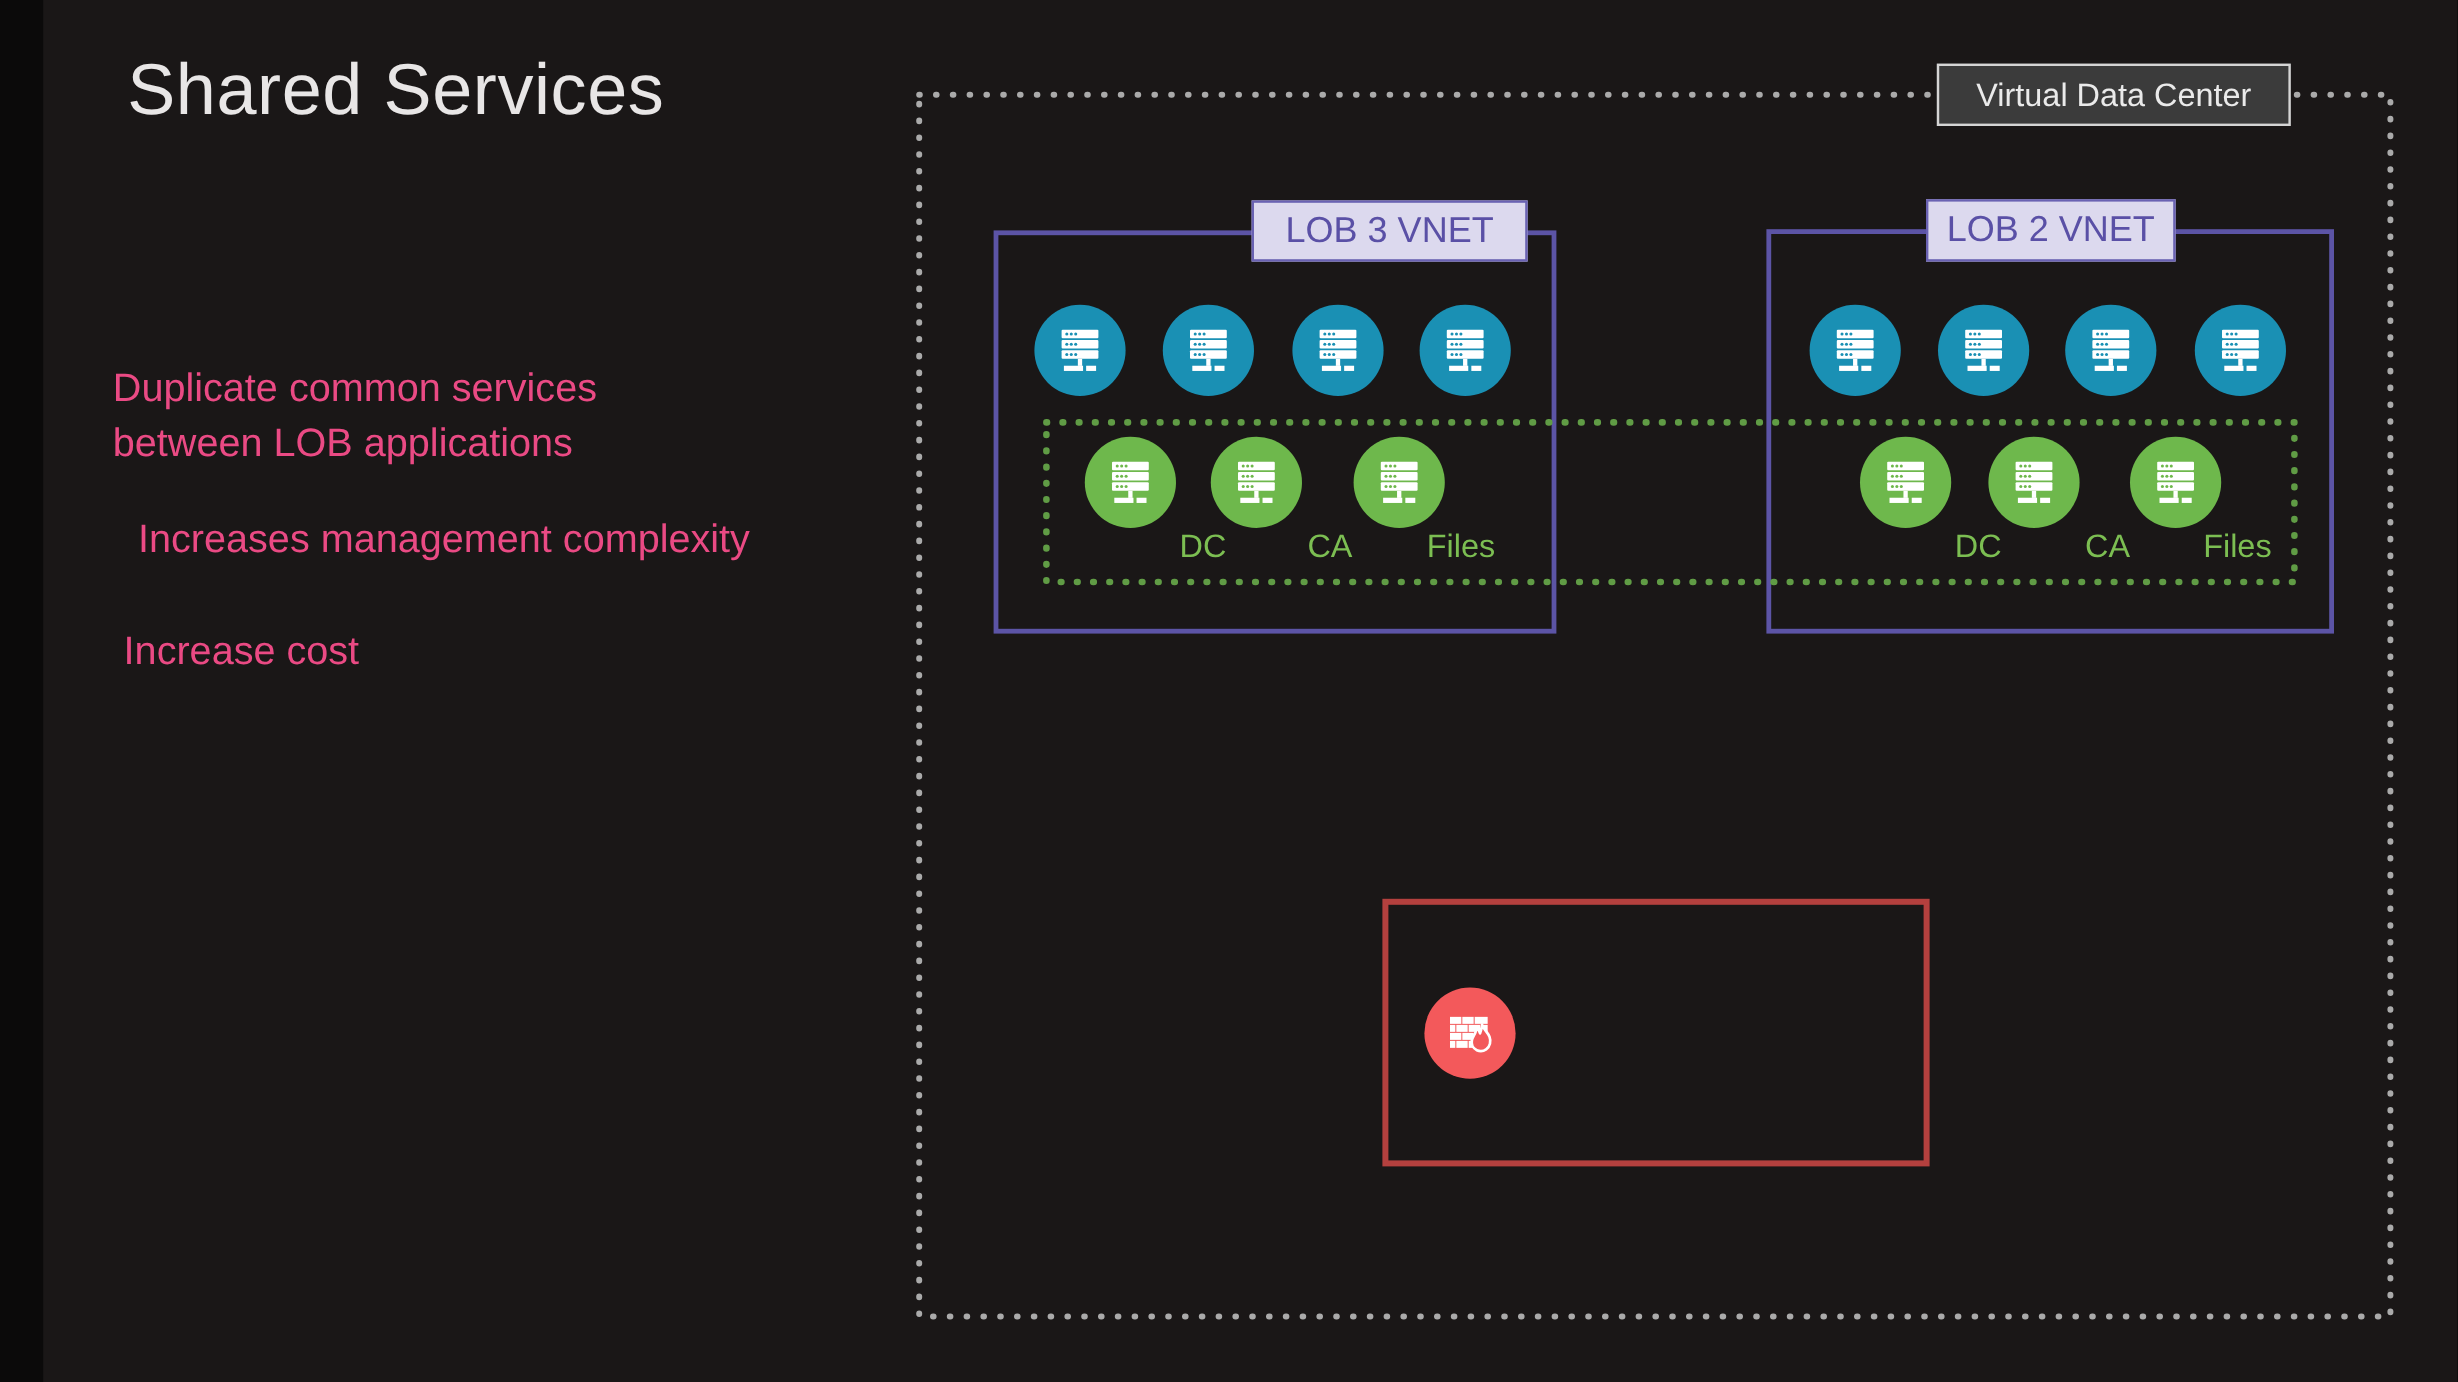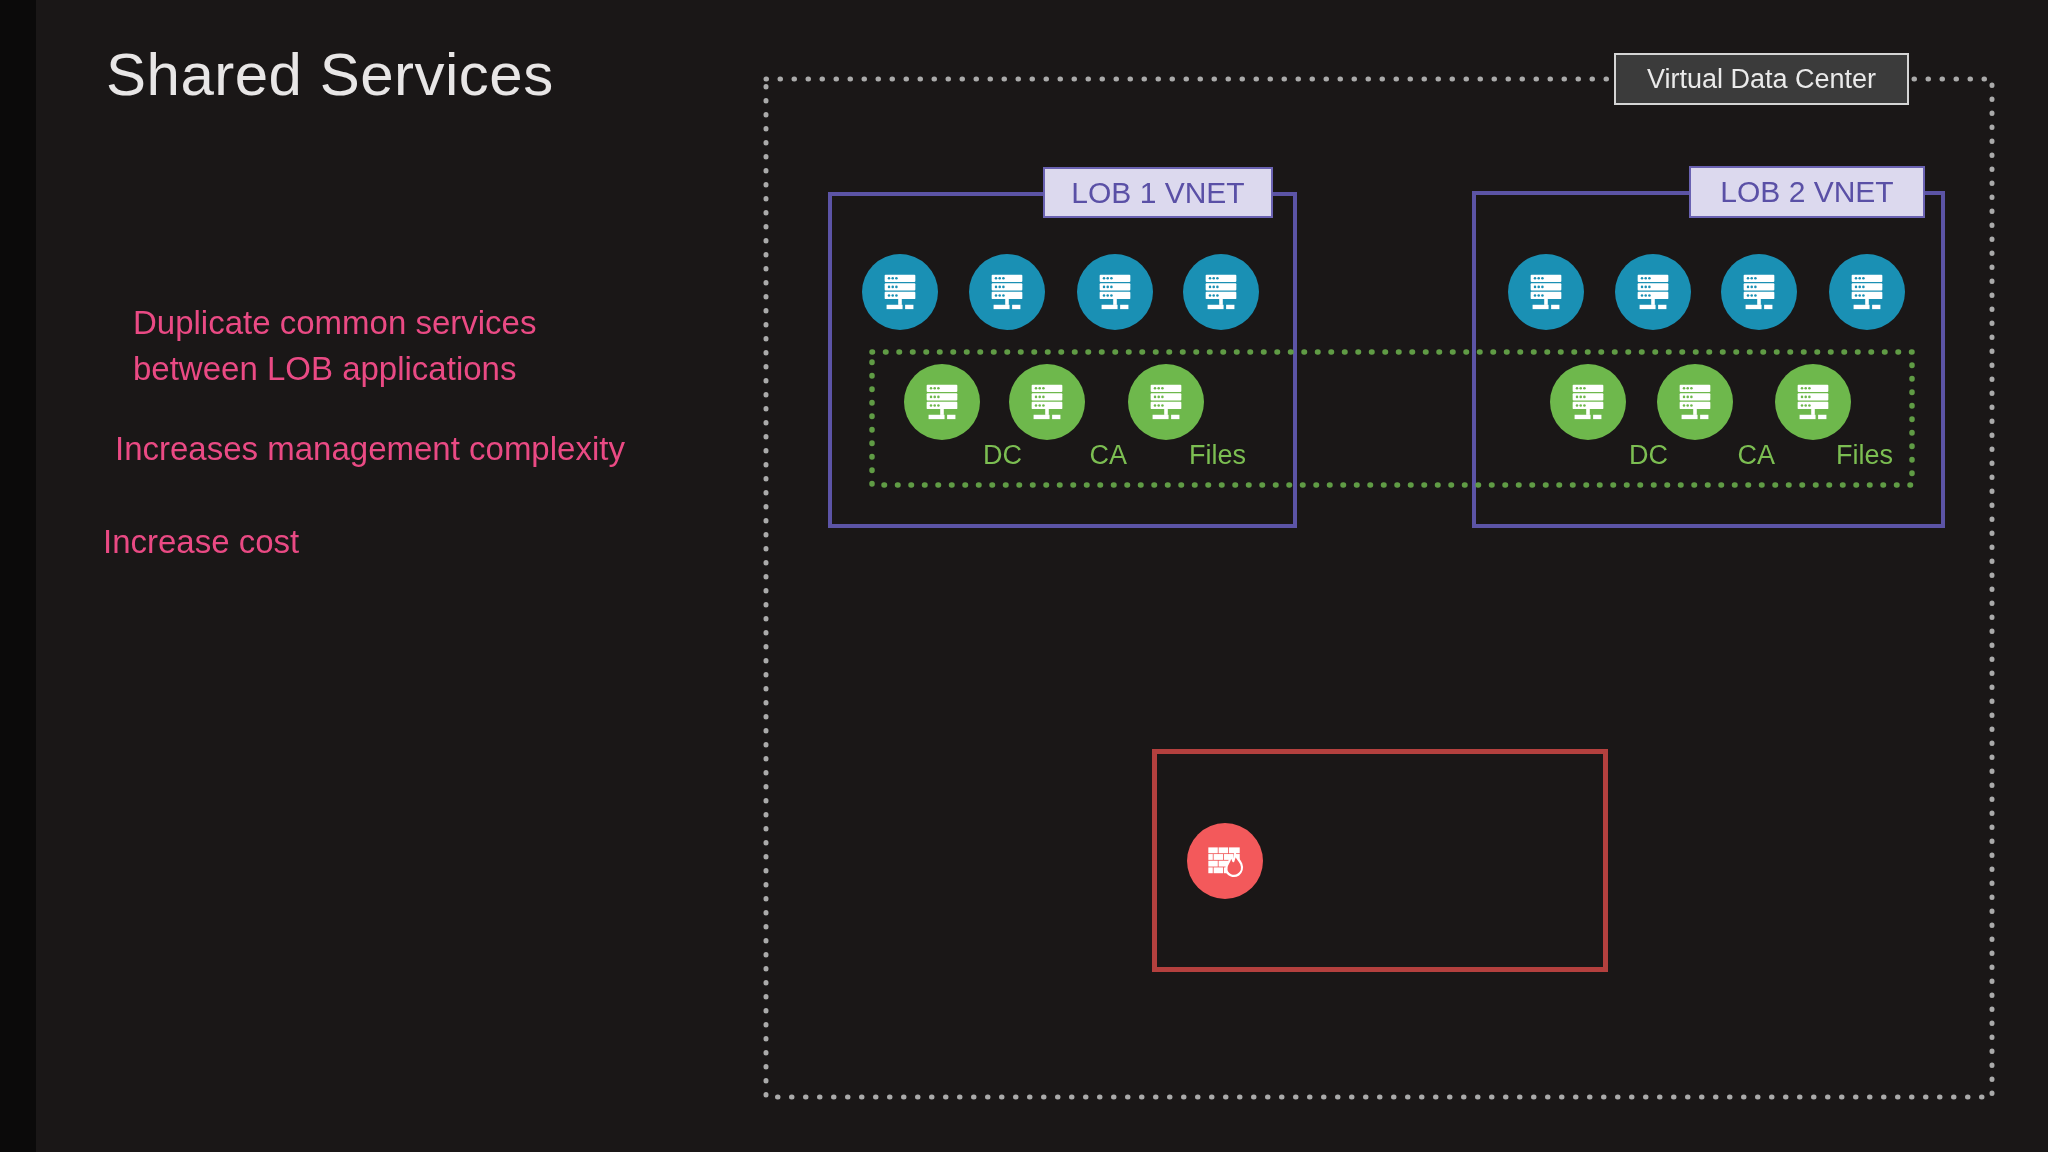--- a/index.html
+++ b/index.html
@@ -16,21 +16,21 @@
     background:#0b0a0a;
   }
   .title{
     position:absolute;left:106px;top:38px;
     font-size:60px;line-height:74px;letter-spacing:0.5px;
     color:var(--title-color,#e8e6e6);
     white-space:nowrap;
   }
   .notes{position:absolute;left:0;top:0;color:var(--pink,#ea4a84);}
   .note{position:absolute;font-size:33px;line-height:46px;white-space:nowrap;}
-  .note-b1{left:94px;top:300px;margin-left:39px;}
+  .note-b1{left:94px;top:300px;}
   .note-b2{left:103px;top:426px;margin-left:12px;}
   .note-b3{left:103px;top:519px;}
 
   
   .dots-layer{position:absolute;left:0;top:0;z-index:2;pointer-events:none;}
 
   .vdc-label{
     position:absolute;left:1614px;top:53px;width:295px;height:52px;z-index:3;
     background:#3b3b3b;border:2px solid #d5d5d5;box-sizing:border-box;
     display:flex;align-items:center;justify-content:center;
@@ -42,21 +42,21 @@
   }
   .lob1-box{left:828px;top:192px;width:469px;height:336px;}
   .lob2-box{left:1472px;top:191px;width:473px;height:337px;}
   .vnet-label{
     position:absolute;z-index:3;box-sizing:border-box;
     background:var(--lavender,#dcd9ee);border:2px solid #6a62b2;
     display:flex;align-items:center;justify-content:center;
     color:var(--purple-text,#5a50a6);font-size:30px;white-space:nowrap;
   }
   .lob1-label{left:1043px;top:167px;width:230px;height:51px;}
-  .lob2-label{left:1689px;top:166px;width:236px;height:52px;}
+  .lob2-label{left:1605px;top:166px;width:208px;height:52px;}
 
   .vm-circle{
     position:absolute;width:76px;height:76px;border-radius:50%;z-index:3;
     display:flex;align-items:center;justify-content:center;
   }
   .vm-circle.teal{background:var(--teal,#1a90b4);color:var(--teal,#1a90b4);}
   .vm-circle.green{background:var(--green,#6eb84c);color:var(--green,#6eb84c);}
 
   .svc-label{
     position:absolute;z-index:3;width:160px;top:440px;
@@ -99,21 +99,21 @@
   </div>
 
   <svg class="dots-layer" width="2048" height="1152">
     <rect x="766" y="79" width="1226" height="1018" fill="none" stroke="#aaaaaa" stroke-width="5" stroke-dasharray="0.5 13.5" stroke-linecap="round"></rect>
     <rect x="872" y="352" width="1040" height="133" fill="none" stroke="#609c45" stroke-width="5.5" stroke-dasharray="0.5 13" stroke-linecap="round"></rect>
   </svg>
 
   <div class="vdc-label">Virtual Data Center</div>
 
   <div class="vnet-box lob1-box"></div>
-  <div class="vnet-label lob1-label">LOB 1 VNET</div>
+  <div class="vnet-label lob1-label">LOB 3 VNET</div>
 
   <div class="vnet-box lob2-box"></div>
   <div class="vnet-label lob2-label">LOB 2 VNET</div>
 
   <div class="vm-circle teal" style="left:862px;top:254px">
       <svg viewBox="0 0 36 36" width="46" height="46">
         <g fill="#ffffff">
           <rect x="6" y="4.5" width="24" height="5.6" rx="0.7"></rect>
           <rect x="6" y="11.2" width="24" height="5.6" rx="0.7"></rect>
           <rect x="6" y="17.9" width="24" height="5.6" rx="0.7"></rect>

